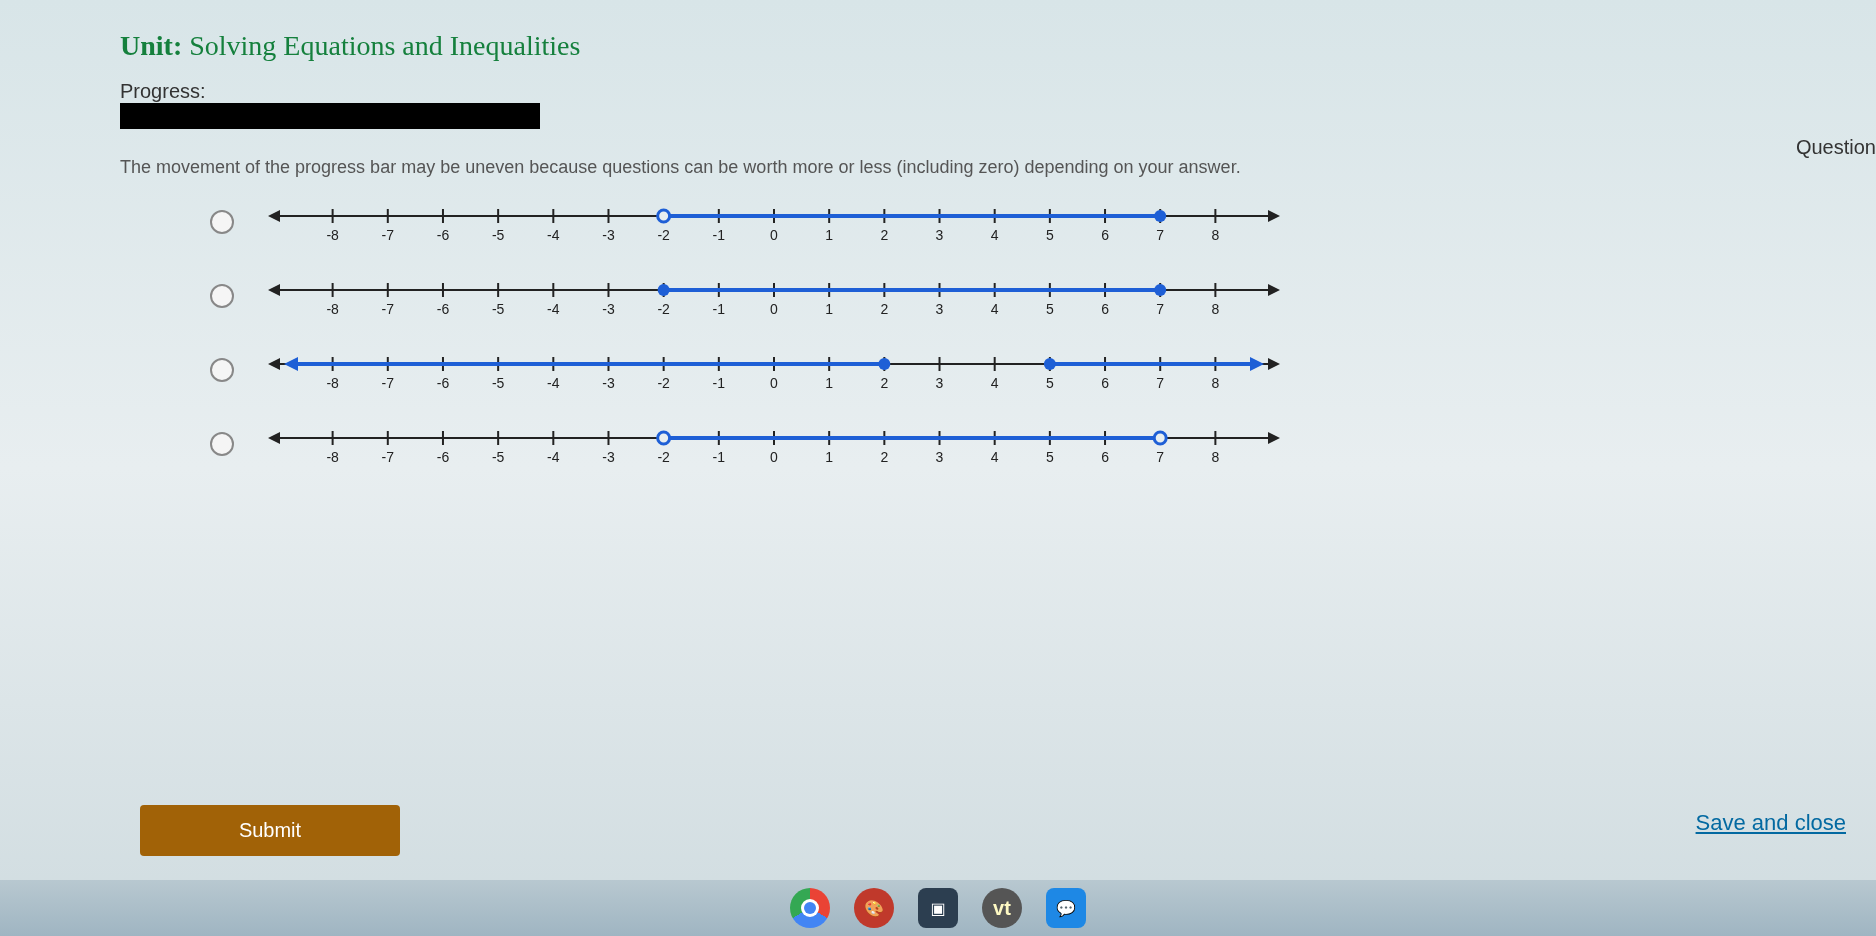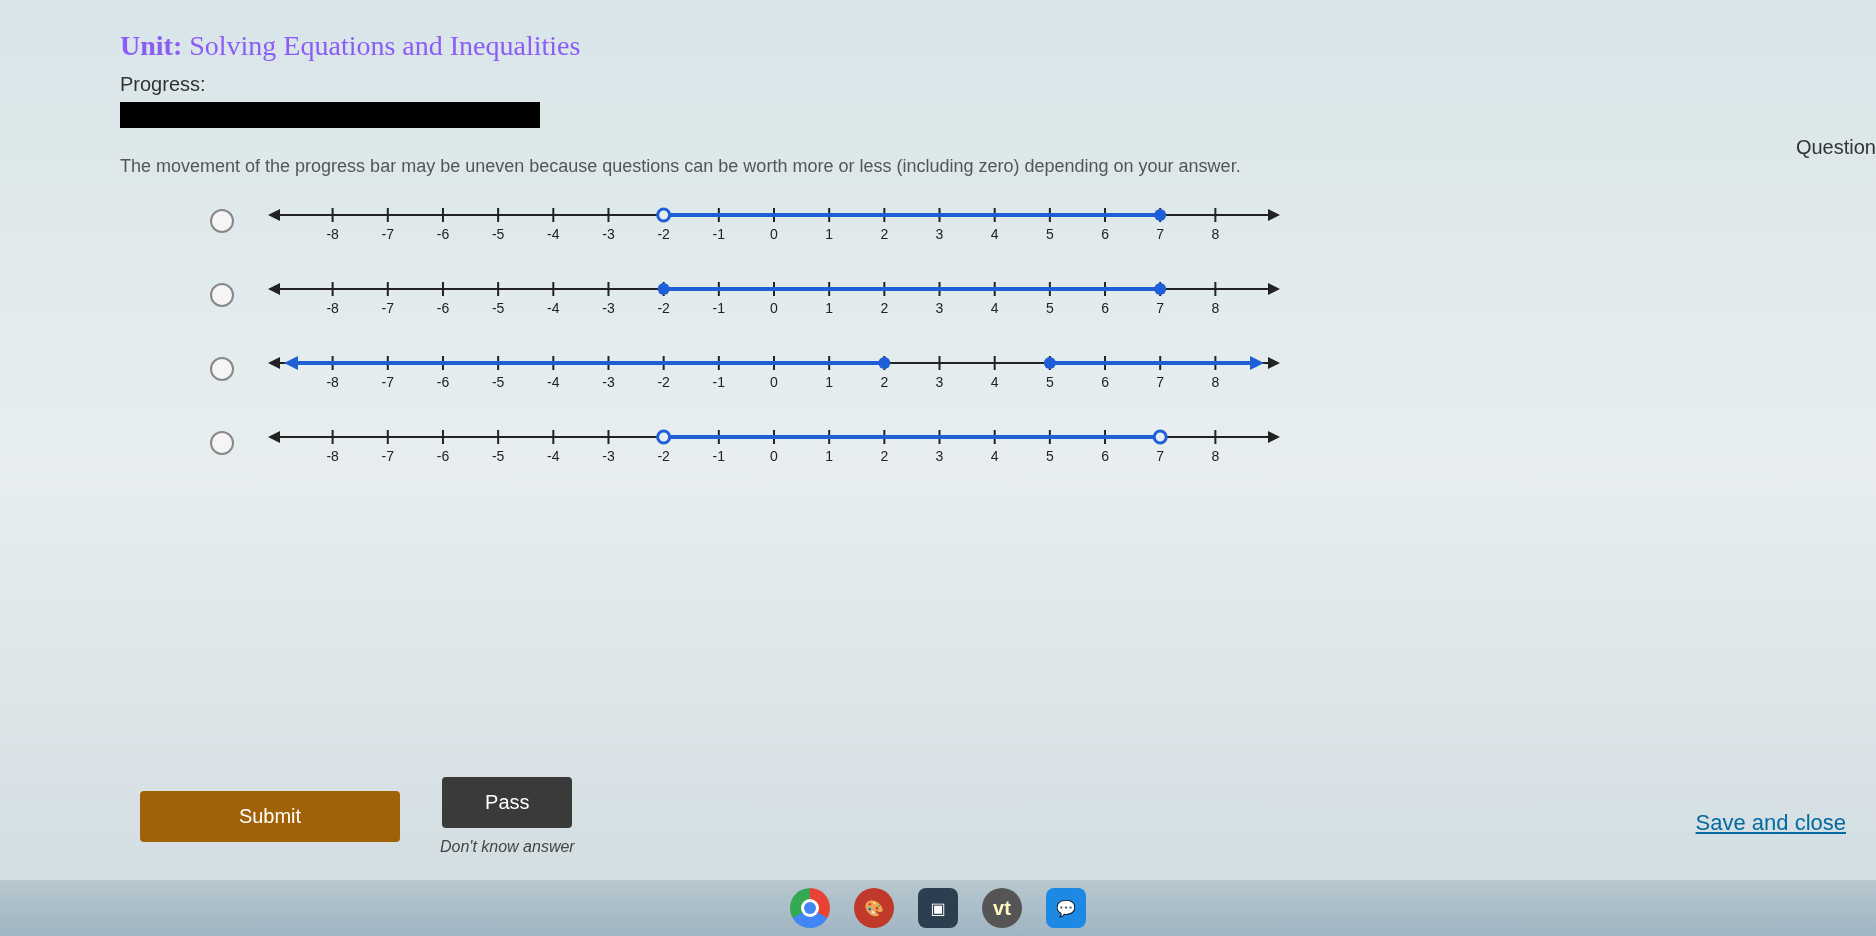--- a/index.html
+++ b/index.html
@@ -9,29 +9,29 @@
     width: 1876px;
     height: 936px;
     overflow: hidden;
     position: relative;
   }
   .page {
     padding: 30px 120px 0 120px;
   }
   .unit-line {
     font-size: 28px;
-    color: #8b5cf6;
-    margin-bottom: 11px;
+    color: #15803d;
+    margin-bottom: 18px;
   }
   .unit-label { font-weight: bold; }
   .progress-label {
     font-family: Arial, sans-serif;
     font-size: 20px;
     color: #333;
-    margin-bottom: 6px;
+    margin-bottom: 0;
   }
   .progress-bar {
     width: 420px;
     height: 26px;
     background: #000;
     margin-bottom: 28px;
   }
   .question-right {
     position: absolute;
     right: 0;
@@ -348,24 +348,20 @@
             <line x1="399.6551724137931" x2="896.2068965517242" y1="16" y2="16" stroke="#1e5fd6" stroke-width="4"></line>
             <circle cx="399.6551724137931" cy="16" r="6" fill="#e8eef0" stroke="#1e5fd6" stroke-width="3"></circle>
             <circle cx="896.2068965517242" cy="16" r="6" fill="#e8eef0" stroke="#1e5fd6" stroke-width="3"></circle>
           </svg></div>
       </div>
     </div>
 </div>
 
 <div class="footer">
   <button class="btn btn-submit">Submit</button>
-  <div class="pass-wrap">
-    <button class="btn btn-pass">Pass</button>
-    <div class="dka">Don't know answer</div>
-  </div>
 </div>
 
 <a class="save-close">Save and close</a>
 
 <div class="taskbar">
   <div class="task-icon" style="background:conic-gradient(#ea4335 0 120deg,#4285f4 120deg 240deg,#34a853 240deg 360deg);position:relative">
       <div style="width:18px;height:18px;border-radius:50%;background:#fff;display:flex;align-items:center;justify-content:center">
         <div style="width:12px;height:12px;border-radius:50%;background:#4285f4"></div>
       </div>
     </div>

